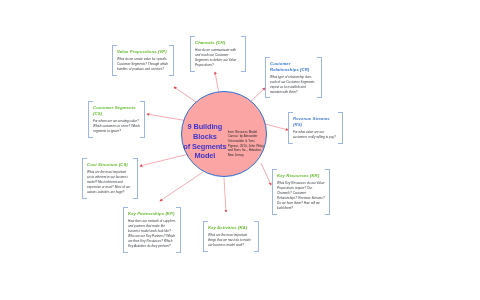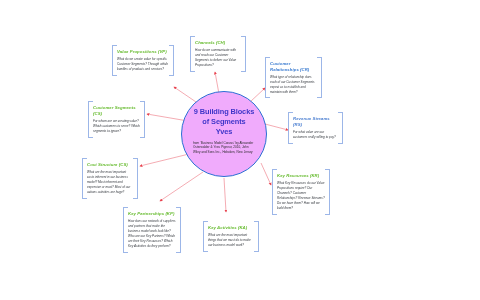--- a/index.html
+++ b/index.html
@@ -21,25 +21,25 @@
     pointer-events: none;
   }
 
   
   #hub {
     position: absolute;
     left: 181px; top: 91px;
     width: 86px; height: 86px;
     border: 1.6px solid #2b6fd4;
     border-radius: 50%;
-    background: #f0abfc;
+    background: #fca5a5;
     display: flex;
-    flex-direction: column;
+    flex-direction: row;
     align-items: center;
-    justify-content: flex-start;
+    justify-content: center;
     padding-top: 15px;
     z-index: 5;
   }
   #hub-title {
     font-size: 7.4px;
     font-weight: bold;
     color: #4036c9;
     text-align: center;
     line-height: 1.34;
     letter-spacing: -0.1px;
@@ -135,21 +135,21 @@
       <line x1="203" y1="172" x2="160" y2="201"></line>
 
       <line x1="224" y1="178" x2="226" y2="212"></line>
     </g>
   </svg>
 
   <div id="hub">
     <div id="hub-title">
       <div>9 Building Blocks</div>
       <div>of Segments</div>
-      <div>Yves</div>
+      <div>Model</div>
     </div>
     <div id="hub-note">from 'Business Model Canvas' by Alexander Osterwalder &amp; Yves Pigneur, 2010, John Wiley and Sons Inc., Hoboken, New Jersey</div>
   </div>
 
   <div class="node" id="node-vp">
     <span class="bracket bk-tl"></span>
     <span class="bracket bk-bl"></span>
     <span class="bracket bk-tr"></span>
     <span class="bracket bk-br"></span>
     <span class="bracket v-left"></span>

